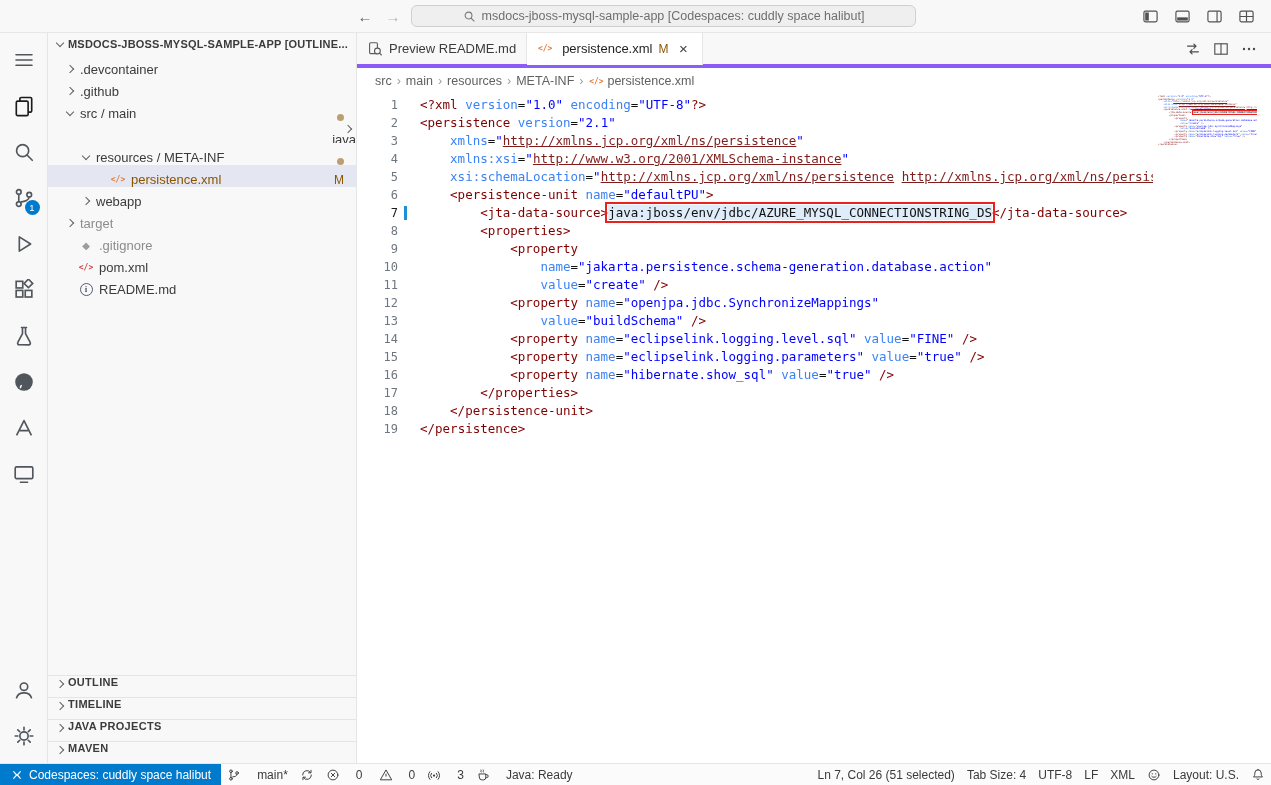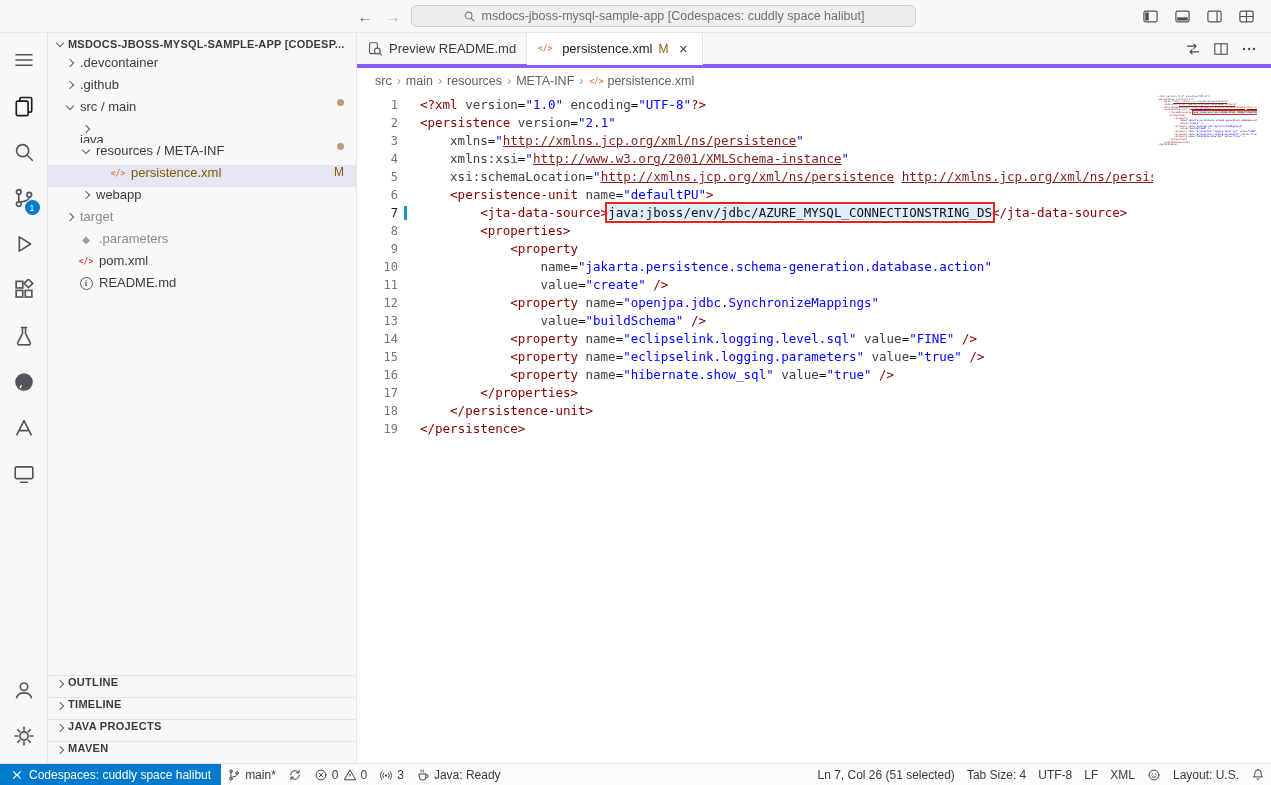--- a/index.html
+++ b/index.html
@@ -39,21 +39,21 @@
 
   
   .sidebar { width:309px; background:#f8f8f8; border-right:1px solid #e5e5e5; display:flex;
              flex-direction:column; flex:0 0 auto; min-height:0; }
   .sb-header { height:35px; display:flex; align-items:center; padding:0 14px 0 20px; color:#6f6f6f;
                font-size:11px; letter-spacing:.4px; flex:0 0 auto; }
   .sb-more { margin-left:auto; color:#5c5c5c; cursor:pointer; }
   .sb-more svg { width:16px; height:16px; }
   .troot { height:22px; display:flex; align-items:center; padding-left:4px; font-weight:bold;
            font-size:11px; letter-spacing:.2px; cursor:pointer; white-space:nowrap; overflow:hidden; }
-  .trow { height:22px; display:flex; align-items:flex-start; cursor:pointer; white-space:nowrap; overflow:hidden; }
+  .trow { height:22px; display:flex; align-items:flex-end; cursor:pointer; white-space:nowrap; overflow:hidden; }
   .trow.sel { background:#e4e6f1; }
   .trow.sel .tlabel { color:#895503; }
   .trow.muted .tlabel { color:#8c8c8c; }
   .tlabel { margin-left:2px; overflow:hidden; text-overflow:ellipsis; }
   .tbadge { margin-left:auto; margin-right:12px; flex:0 0 auto; }
   .tbadge.m { color:#895503; font-size:12px; }
   .tbadge.dot { width:7px; height:7px; border-radius:50%; background:#895503; opacity:.55; }
   .chev { width:16px; min-width:16px; height:16px; position:relative; display:inline-block; }
   .chev::before { content:""; position:absolute; top:5px; left:5px; width:5px; height:5px;
                   border-right:1.4px solid #616161; border-bottom:1.4px solid #616161; transform:rotate(-45deg); }
@@ -92,34 +92,34 @@
   .codewrap { flex:1; display:flex; min-height:0; }
   .code-scroll { flex:1; overflow:hidden; padding-top:2px; }
   .crow { display:flex; height:18px; font:12.5px/18px "DejaVu Sans Mono",monospace; white-space:pre; }
   .ln { width:41px; text-align:right; color:#6e7681; font-size:12px; flex:0 0 auto; }
   .ln.act { color:#1b1b1b; }
   .gmark { width:22px; position:relative; flex:0 0 auto; }
   .gmark.mod::before { content:""; position:absolute; left:6px; top:2px; width:3px; height:14px; background:#2090d3; }
   .iu { display:inline-block; width:4ch; }
   .iu.guide { box-shadow:inset 1px 0 0 #e4e4e4; }
   .tk-g { color:#800000; }
-  .tk-a { color:#404040; }
+  .tk-a { color:#3b82f6; }
   .tk-s { color:#0000ff; }
   .tk-l { color:#7f1d1d; text-decoration:underline; }
   .tk-p { color:#111; }
   .tk-sel { color:#111; background:#dfecfa; outline:2px solid #e8231d; outline-offset:1px; }
   .minimap { width:104px; padding:2px 0 0 5px; overflow:hidden; flex:0 0 auto; cursor:pointer; }
   .mrow { height:2.7px; font:2.3px/2.7px "DejaVu Sans Mono",monospace; white-space:pre; }
   .minimap .tk-sel { outline:1px solid #e8231d; outline-offset:0; }
   .ruler { width:14px; flex:0 0 auto; }
 
   
   .statusbar { height:22px; background:#fbfbfb; border-top:1px solid #e5e5e5; display:flex;
                align-items:stretch; font-size:12px; color:#3b3b3b; flex:0 0 auto; white-space:nowrap; }
-  .st-item { display:flex; align-items:center; gap:4px; padding:0 6px; cursor:pointer; }
+  .st-item { display:flex; align-items:center; gap:16px; padding:0 6px; cursor:pointer; }
   .st-item svg { width:14px; height:14px; }
   .st-remote { background:#007acc; color:#fff; padding:0 10px; gap:5px; }
   .st-right { margin-left:auto; display:flex; }
 </style>
 </head>
 <body>
 
 <div class="app">
 
   <div class="titlebar">
@@ -230,21 +230,21 @@
               <circle cx="8" cy="8" r="3"></circle>
               <path d="M8 1.6v2M8 12.4v2M1.6 8h2M12.4 8h2M3.5 3.5l1.4 1.4M11.1 11.1l1.4 1.4M12.5 3.5l-1.4 1.4M4.9 11.1l-1.4 1.4"></path>
             </svg>
         </div>
       </div>
     </div>
 
     <div class="sidebar">
       <div class="troot">
         <span class="chev down"></span>
-        <span>MSDOCS-JBOSS-MYSQL-SAMPLE-APP [CODESP...</span>
+        <span>MSDOCS-JBOSS-MYSQL-SAMPLE-APP [OUTLINE...</span>
       </div>
       <div id="tree">
           <div class="trow" style="padding-left: 14px;">
             <span class="chev"></span>
             <span class="tlabel">.devcontainer</span>
           </div>
           <div class="trow" style="padding-left: 14px;">
             <span class="chev"></span>
             <span class="tlabel">.github</span>
           </div>
@@ -272,21 +272,21 @@
             <span class="chev"></span>
             <span class="tlabel">webapp</span>
           </div>
           <div class="trow muted" style="padding-left: 14px;">
             <span class="chev"></span>
             <span class="tlabel">target</span>
           </div>
           <div class="trow muted" style="padding-left: 14px;">
             <span class="chev none"></span>
             <span class="fi git"></span>
-            <span class="tlabel">.parameters</span>
+            <span class="tlabel">.gitignore</span>
           </div>
           <div class="trow" style="padding-left: 14px;">
             <span class="chev none"></span>
             <span class="fi xmlred"></span>
             <span class="tlabel">pom.xml</span>
           </div>
           <div class="trow" style="padding-left: 14px;">
             <span class="chev none"></span>
             <span class="fi info"></span>
             <span class="tlabel">README.md</span>

